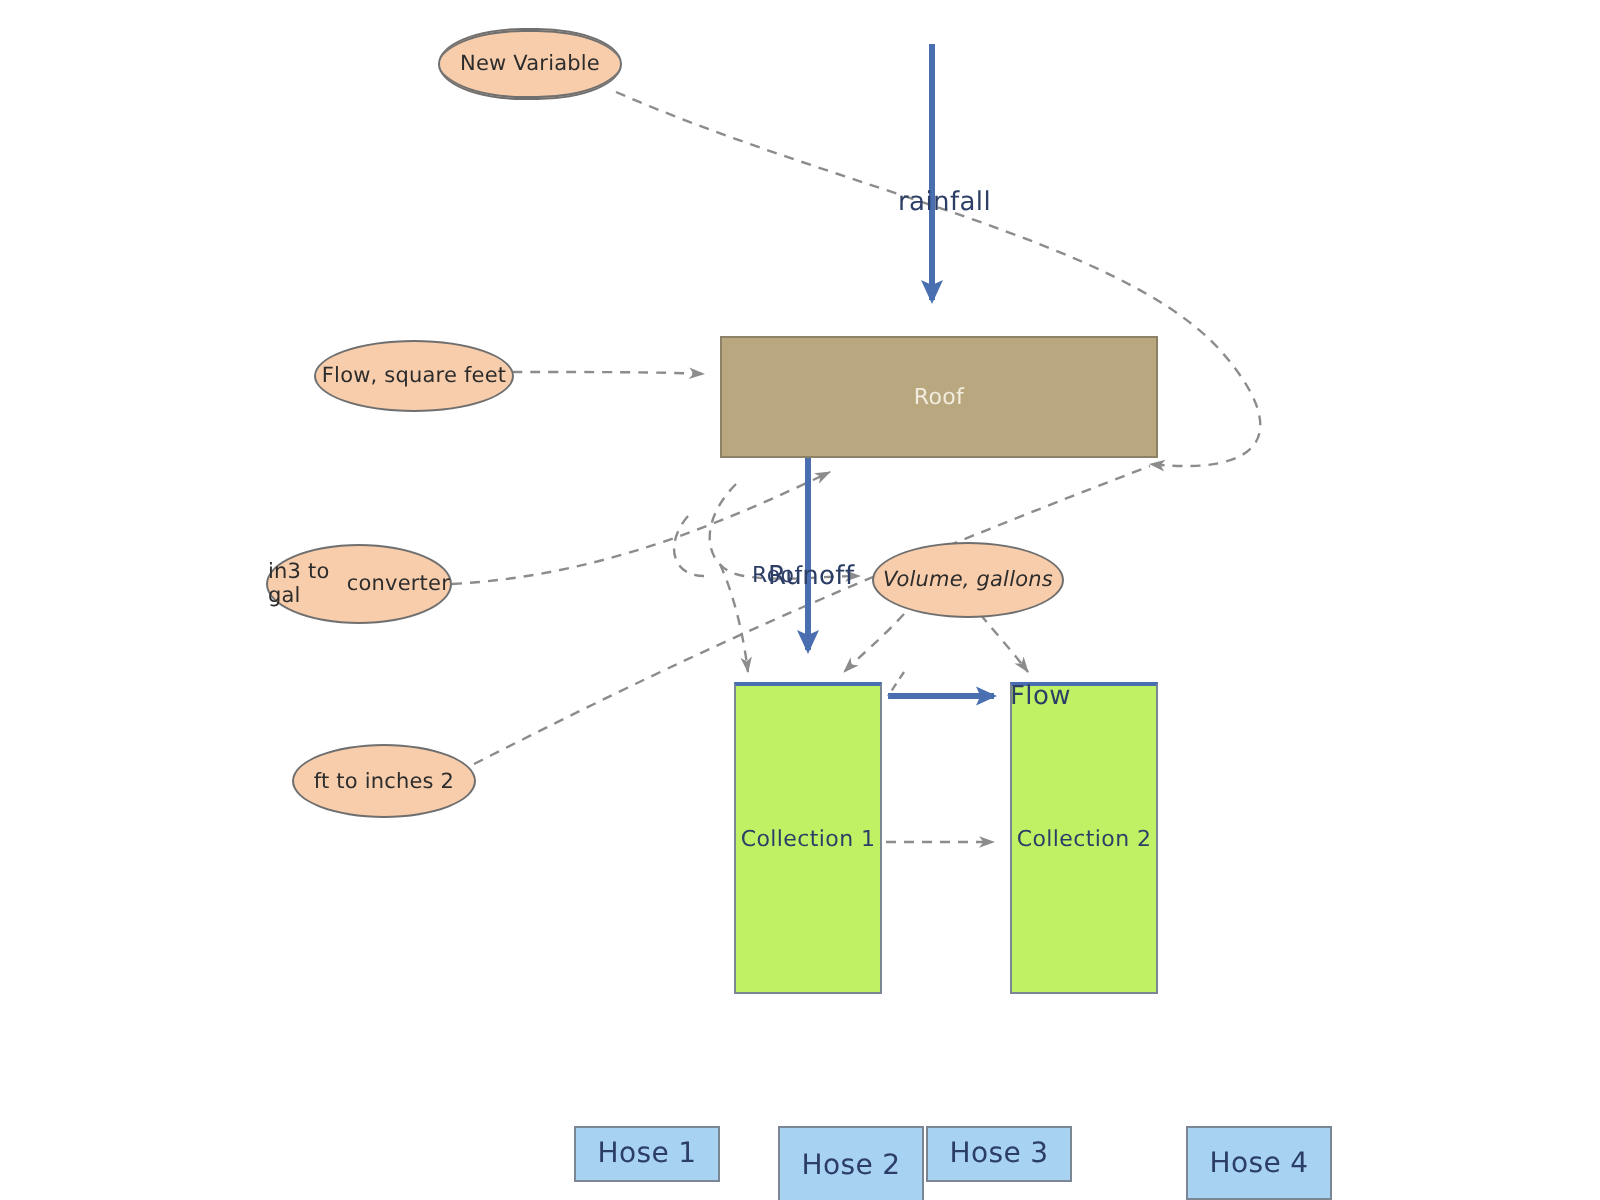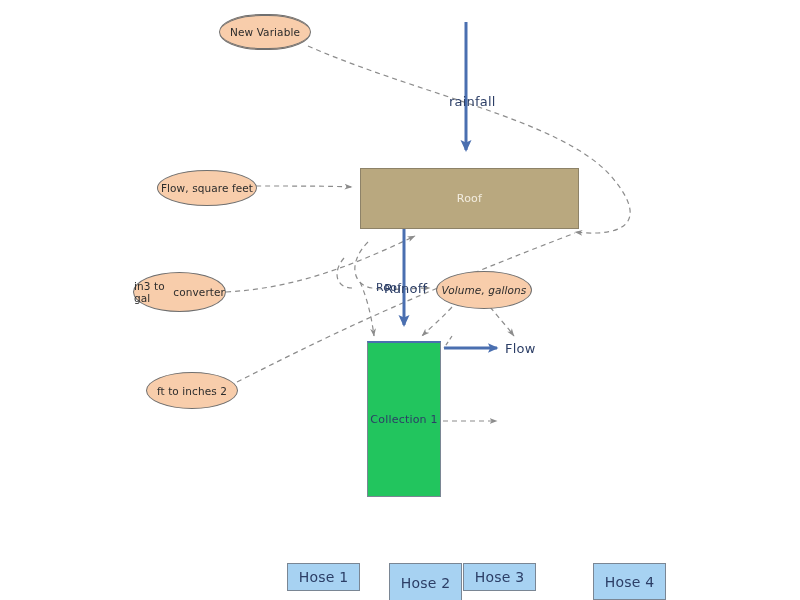--- a/index.html
+++ b/index.html
@@ -38,21 +38,21 @@
     color: #2c3e66;
     font-size: 11px;
     letter-spacing: .2px;
   }
   .stock-roof {
     background: #b9a87f;
     border: 1px solid #8d8268;
     color: #f3ede0;
   }
   .stock-collection {
-    background: #22c55e;
+    background: #bef264;
     border: 1px solid #7a8694;
     border-top: 2px solid #4a6fb0;
     align-items: center;
     text-align: center;
   }
   .stock-hose {
     background: #a7d2f2;
     border: 1px solid #7a8694;
     font-size: 14px;
   }
@@ -174,20 +174,23 @@
   </div>
 
   <div class="variable" style="left:436px; top:271px; width:96px; height:38px;font-style:italic;">
     <span class="stock-label">Volume, gallons</span>
   </div>
 
   <div class="stock stock-collection" style="left:367px; top:341px; width:74px; height:156px;">
     <span class="stock-label">Collection 1</span>
   </div>
 
+  <div class="stock stock-collection" style="left:505px; top:341px; width:74px; height:156px;">
+    <span class="stock-label">Collection 2</span>
+  </div>
 
   <div class="stock stock-hose" style="left:287px; top:563px; width:73px; height:28px;">
     <span class="stock-label">Hose 1</span>
   </div>
   <div class="stock stock-hose" style="left:389px; top:563px; width:73px; height:40px;">
     <span class="stock-label">Hose 2</span>
   </div>
   <div class="stock stock-hose" style="left:463px; top:563px; width:73px; height:28px;">
     <span class="stock-label">Hose 3</span>
   </div>

